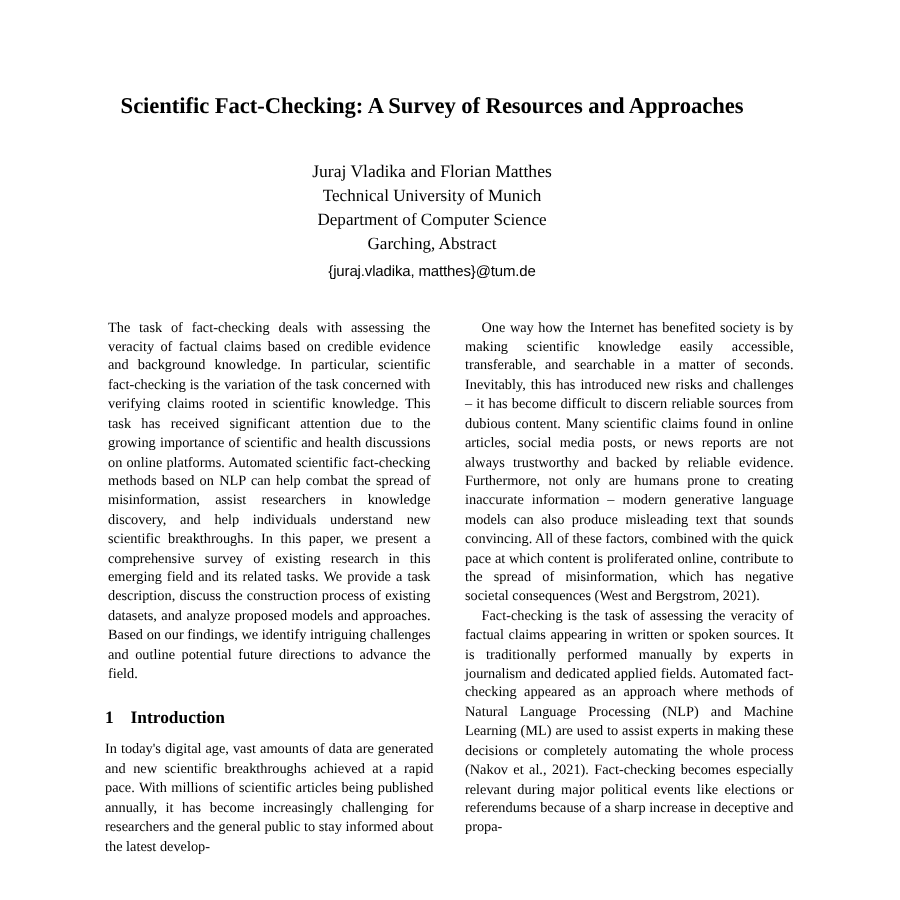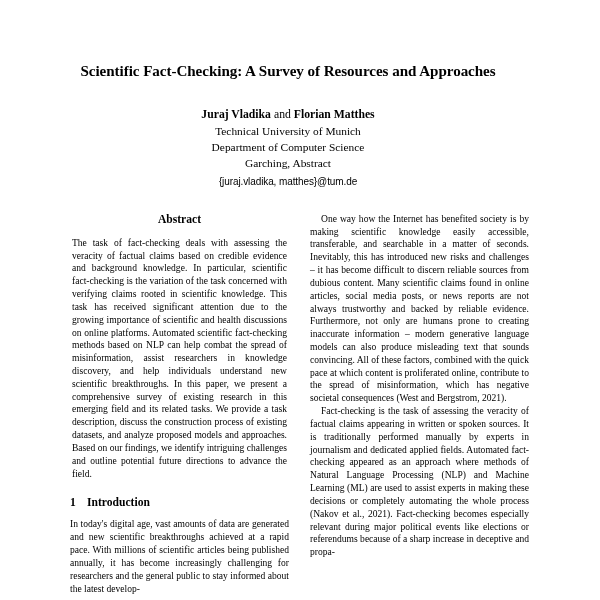--- a/index.html
+++ b/index.html
@@ -35,21 +35,21 @@
     line-height: 1.25;
     letter-spacing: -0.05px;
     margin: 0;
   }
   .authors {
     margin-top: 26px;
     font-size: 11.7px;
     line-height: 1.35;
   }
   .author-name {
-    font-weight: bold;
+    font-weight: normal;
   }
   .author-conj {
     font-weight: normal;
     padding: 0 3px;
   }
   .affil-line {
     font-size: 11.4px;
     line-height: 1.42;
   }
   .email-line {
@@ -123,21 +123,20 @@
 
     <div class="affil-line">Technical University of Munich</div>
     <div class="affil-line">Department of Computer Science</div>
     <div class="affil-line">Garching, Abstract</div>
     <div class="email-line">{juraj.vladika, matthes}@tum.de</div>
   </div>
 
   <div class="columns">
 
     <div class="col">
-      <div class="section-heading-centered">Abstract</div>
       <div class="abstract-body">
         <p>The task of fact-checking deals with assessing the veracity of factual claims based on credible evidence and background knowledge. In particular, scientific fact-checking is the variation of the task concerned with verifying claims rooted in scientific knowledge. This task has received significant attention due to the growing importance of scientific and health discussions on online platforms. Automated scientific fact-checking methods based on NLP can help combat the spread of misinformation, assist researchers in knowledge discovery, and help individuals understand new scientific breakthroughs. In this paper, we present a comprehensive survey of existing research in this emerging field and its related tasks. We provide a task description, discuss the construction process of existing datasets, and analyze proposed models and approaches. Based on our findings, we identify intriguing challenges and outline potential future directions to advance the field.</p>
       </div>
 
       <div class="numbered-heading">
         <span class="num">1</span>
         <span>Introduction</span>
       </div>
 
       <div class="col-body">

